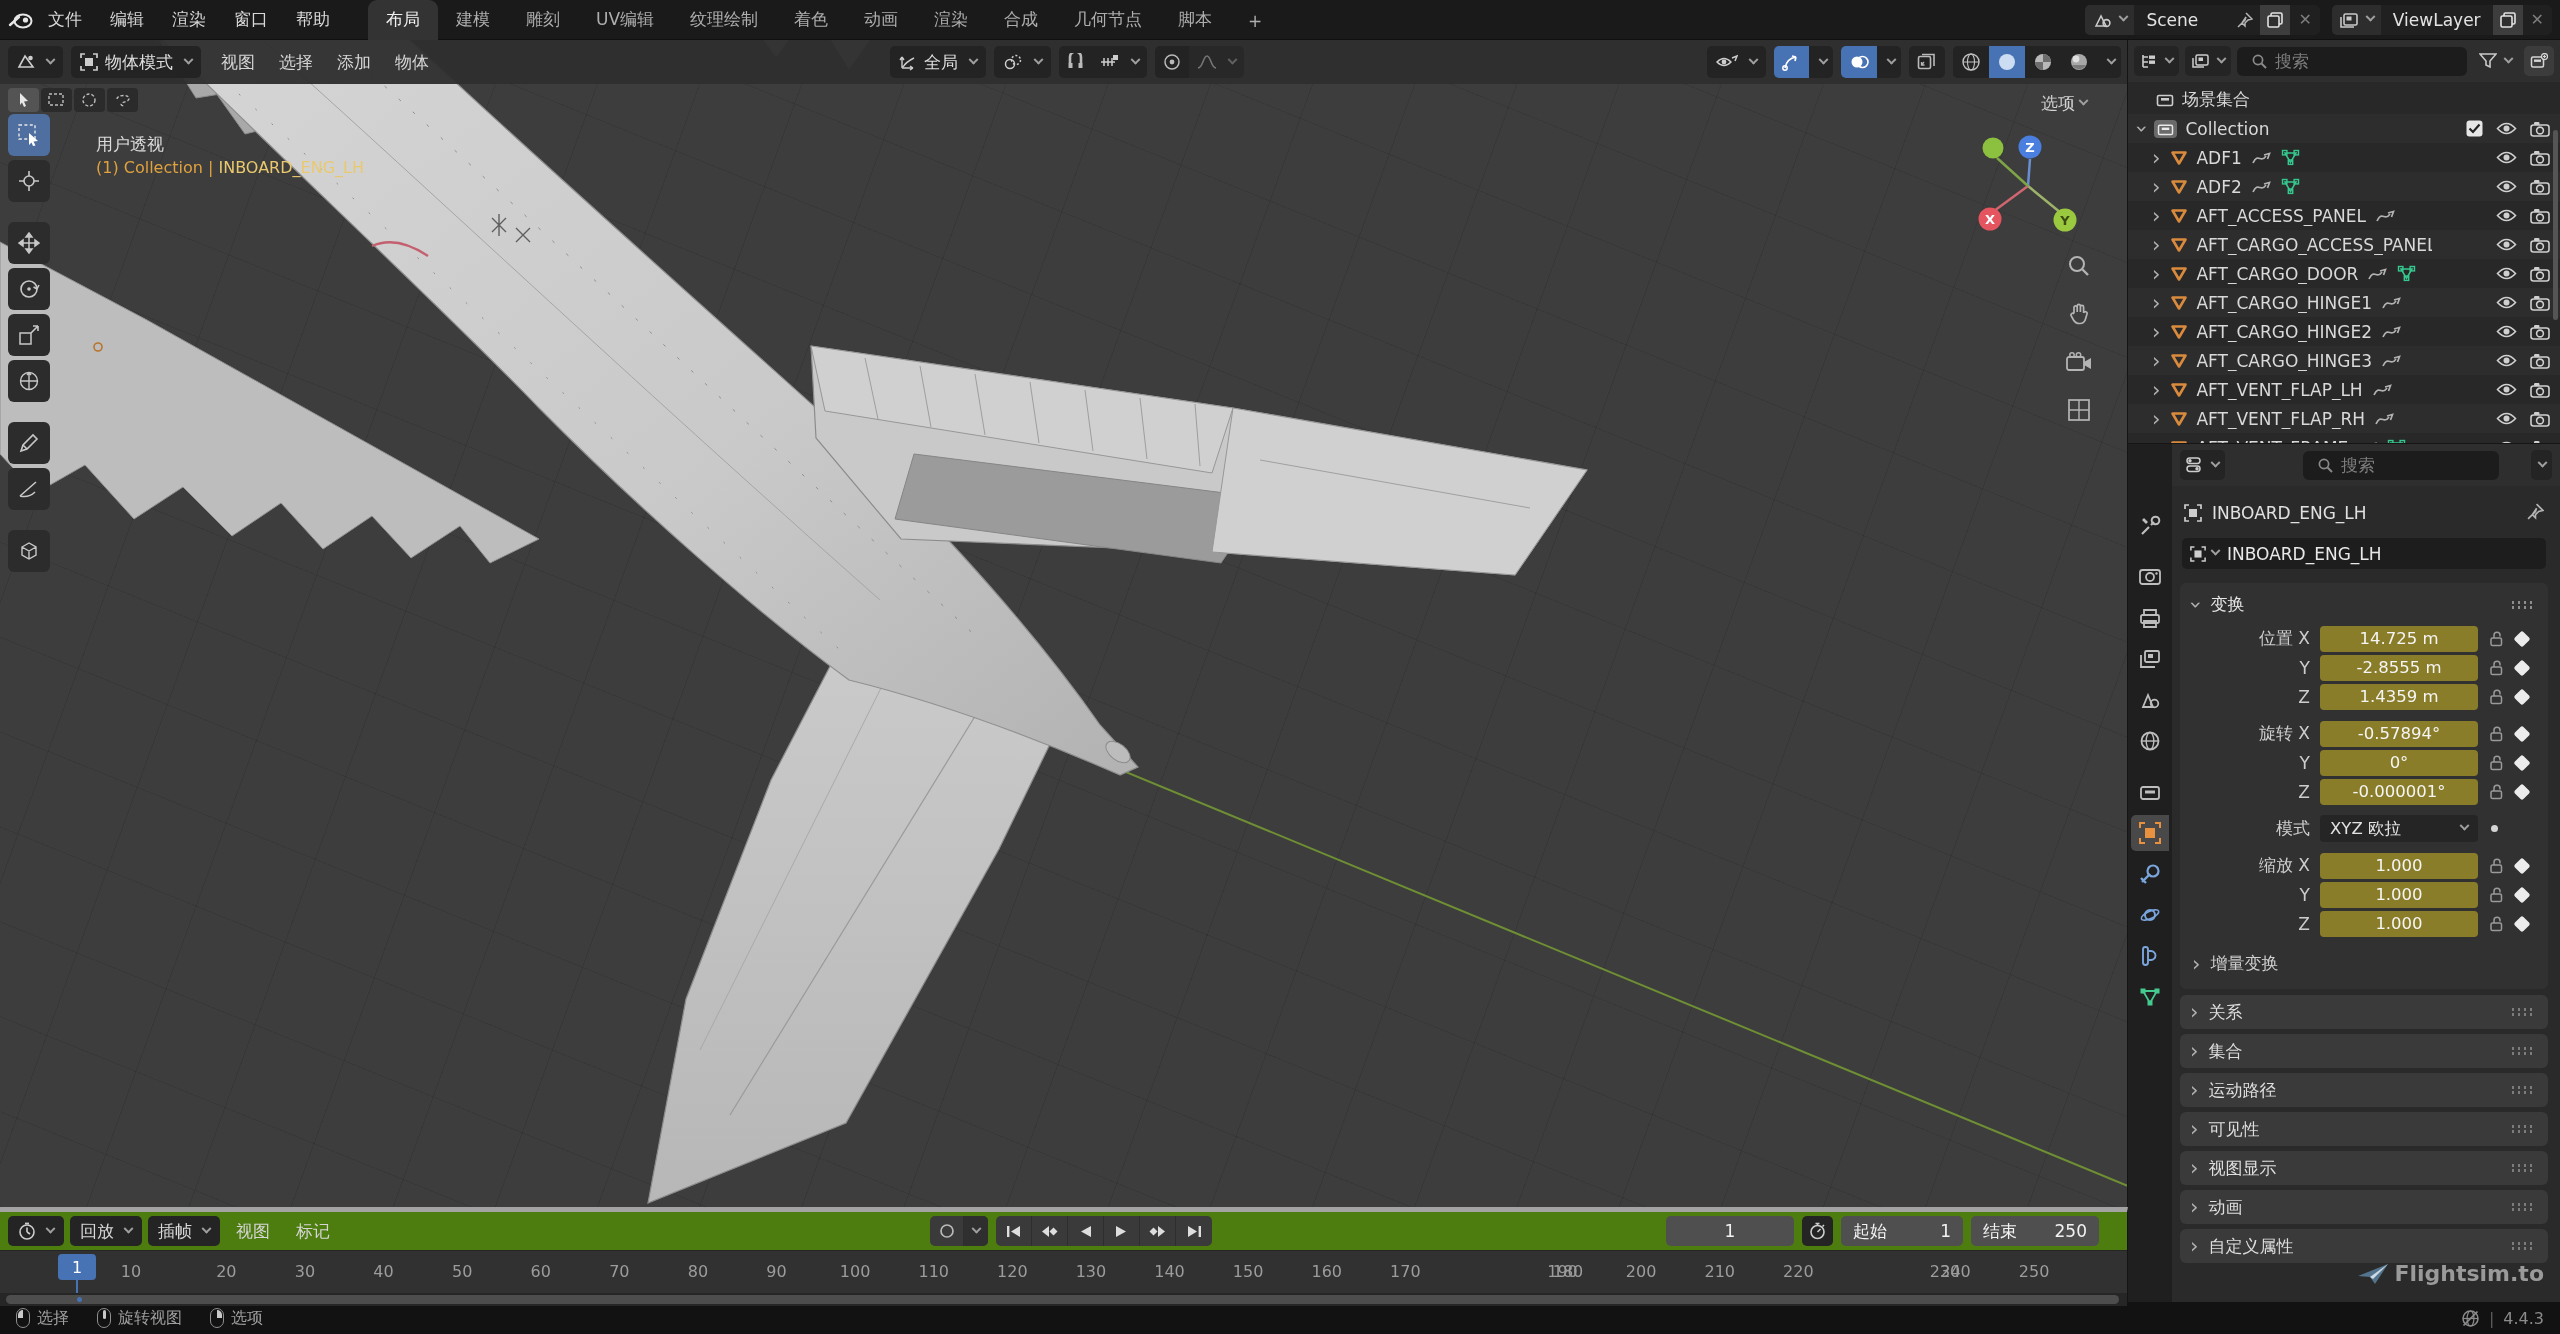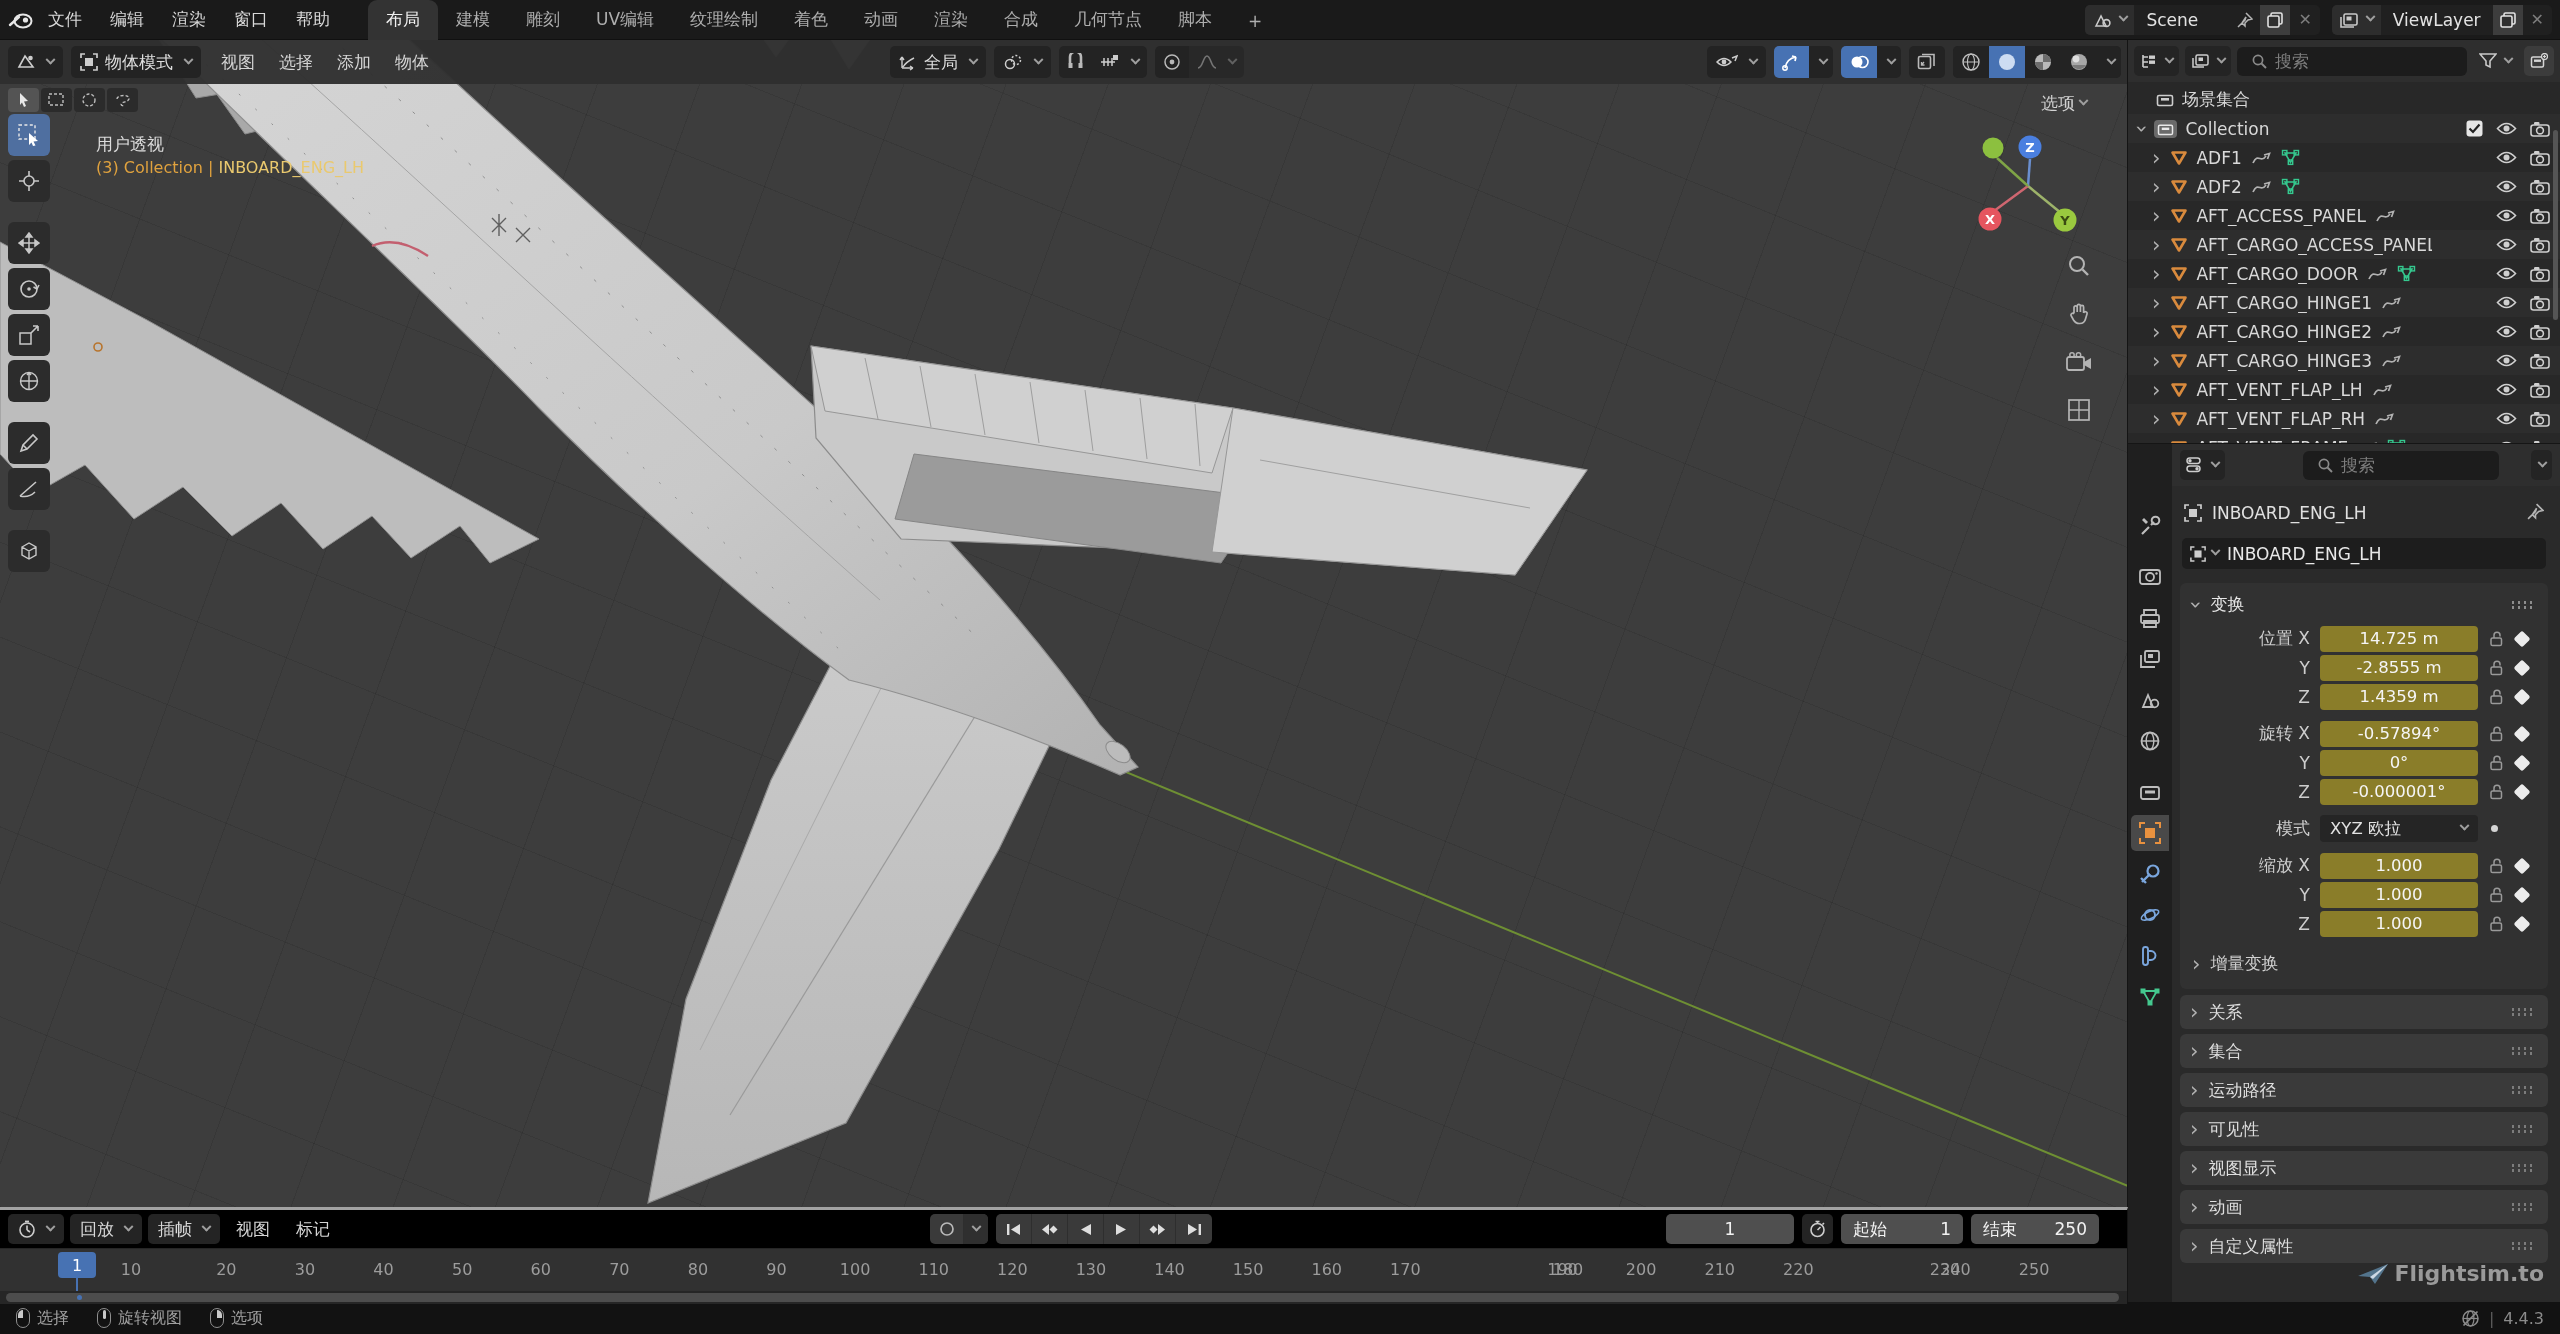--- a/index.html
+++ b/index.html
@@ -62,21 +62,21 @@
   .vp-text .l1 { color:#dcdcdc; }
   .vp-text .l2 { font-size:16px; }
   .vp-text .c1 { color:#e0a23e; }
   .vp-text .c2 { color:#eac96e; }
   .vp-options { position:absolute; right:40px; top:52px; z-index:21; color:#d2d2d2; display:flex; align-items:center;}
   
   .vp-gizmo { position:absolute; right:44px; top:76px; z-index:12;}
   .vp-sideicons { position:absolute; right:34px; top:212px; z-index:12; display:flex; flex-direction:column; gap:20px; align-items:center;}
   .side-ic { width:28px; height:28px; opacity:0.85; display:flex; align-items:center; justify-content:center;}
   
-  .timeline { height:95px; background:#000000; border-top:3px solid #a3a3a3; position:relative; border-right:1px solid #141414;}
+  .timeline { height:95px; background:#4d7c0f; border-top:5px solid #a3a3a3; position:relative; border-right:1px solid #141414;}
   .tl-header { height:38px; display:flex; align-items:center; position:relative; }
   .tl-left { display:flex; align-items:center; gap:6px; padding-left:8px;}
   .tl-center { position:absolute; left:930px; top:4px; display:flex; gap:8px; align-items:center;}
   .tl-right { position:absolute; right:28px; top:4px; display:flex; gap:8px; align-items:center;}
   .tl-btn { background:#242424; height:30px; border-radius:5px; display:inline-flex; align-items:center; padding:0 10px; gap:6px; color:#d8d8d8;}
   .tl-menu { padding:0 10px; color:#d5d5d5;}
   .pb-group { display:inline-flex; background:#3a3a3a; border-radius:5px; overflow:hidden;}
   .pb-btn { width:36px; height:30px; display:flex; align-items:center; justify-content:center; border-right:1px solid #2e2e2e;}
   .pb-btn:last-child { border-right:none; }
   .frame-field { background:#4f4f4f; border-radius:5px; height:30px; color:#f2f2f2; display:flex; align-items:center; justify-content:center;}
@@ -501,21 +501,21 @@
         <span class="tool-btn">
           <svg width="22" height="22" viewBox="0 0 22 22">
               <path d="M4,7 L11,3 L18,7 L18,15 L11,19 L4,15 Z M4,7 L11,11 L18,7 M11,11 V19" fill="none" stroke="#c8c8c8" stroke-width="1.4"></path>
             </svg>
         </span>
       </div>
 
       <div class="vp-text">
         <div class="l1">用户透视</div>
         <div class="l2">
-          <span class="c1">(3) Collection</span>
+          <span class="c1">(1) Collection</span>
           <span class="c1">|</span>
           <span class="c2">INBOARD_ENG_LH</span>
         </div>
       </div>
 
       <div class="vp-options">
         <span>选项</span>
           <span class="chev sm"></span>
       </div>
 

